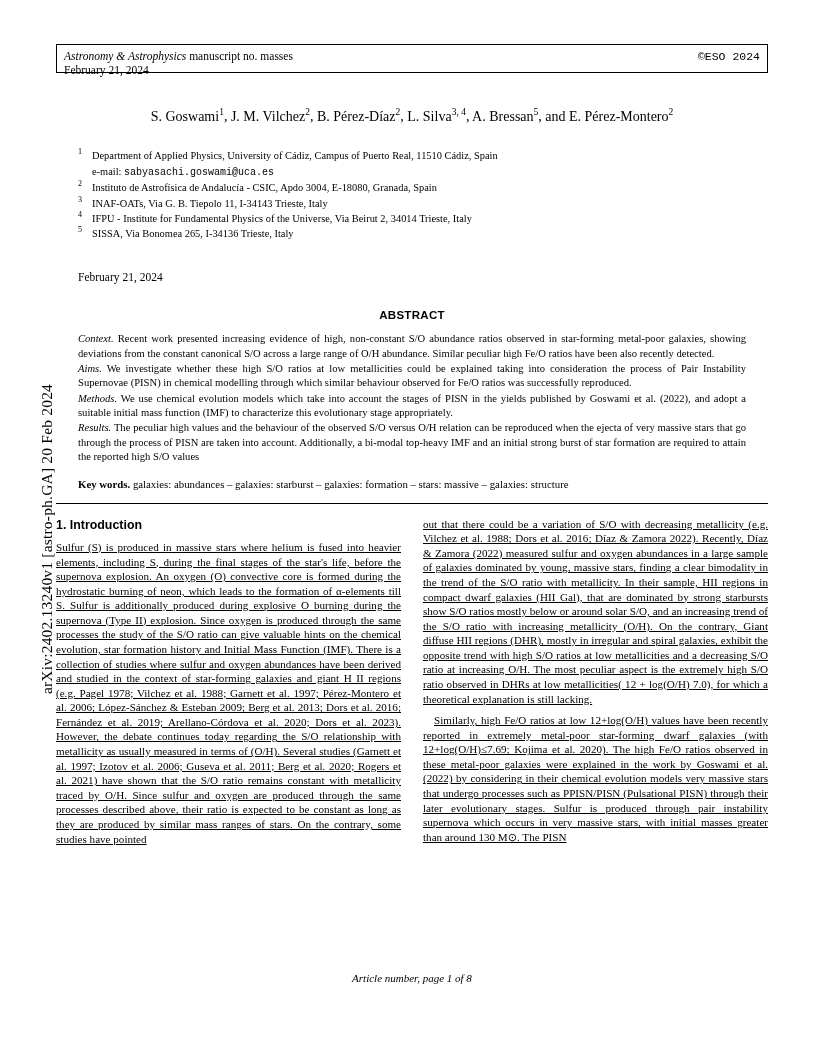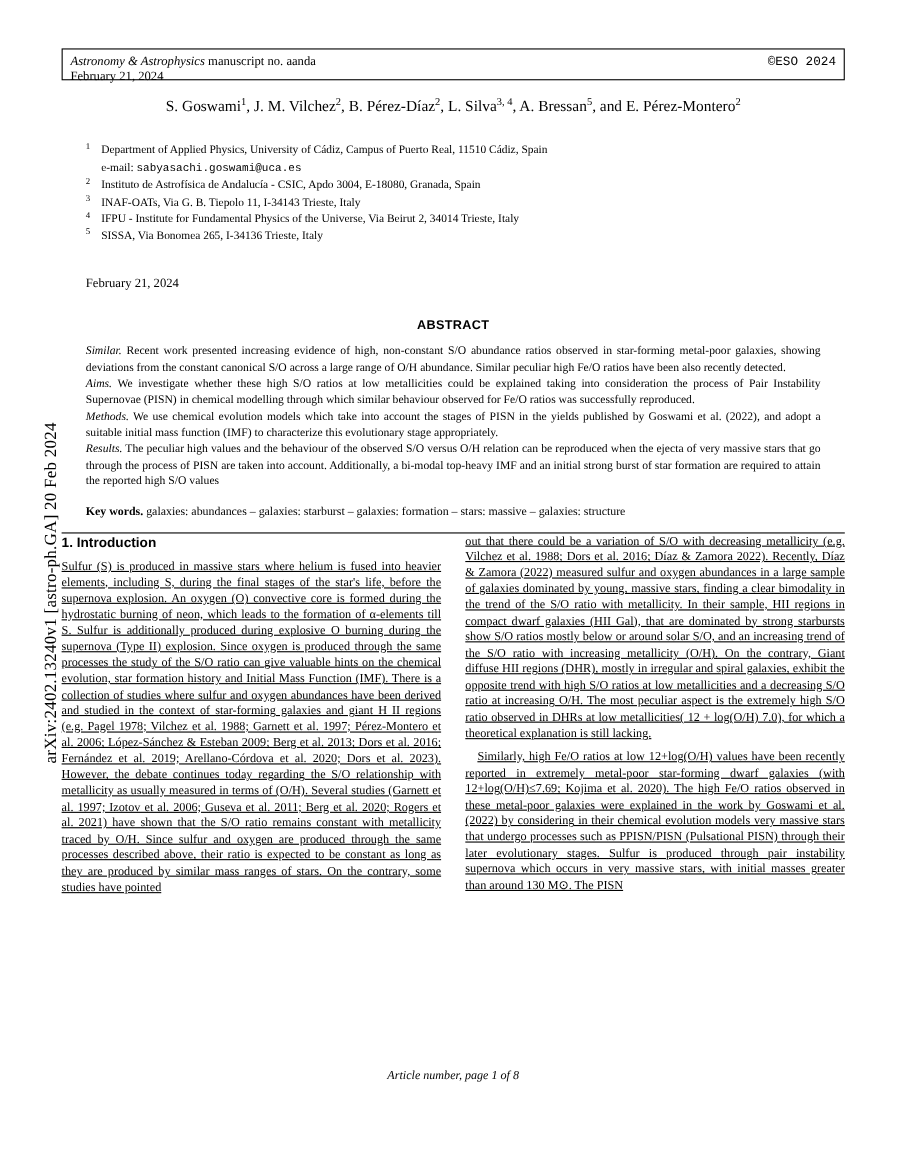--- a/index.html
+++ b/index.html
@@ -75,21 +75,21 @@
     font-weight: bold;
     font-size: 21.5px;
     line-height: 1.30;
     text-align: center;
     margin: 64px 22px 0 22px;
     letter-spacing: -0.1px;
   }
   .authors {
     text-align: center;
     font-size: 14px;
-    margin-top: 14px;
+    margin-top: 33px;
     line-height: 1.4;
   }
   .authors sup { font-size: 9.5px; vertical-align: super; }
   .affils {
     margin-top: 22px;
     font-size: 10.4px;
     line-height: 1.47;
     padding-left: 22px;
   }
   .affil-row {
@@ -139,20 +139,21 @@
     line-height: 1.35;
   }
   .keywords b { font-weight: bold; }
   .rule {
     margin: 11px 0 0 0;
     border: none;
     border-top: 1px solid #000;
     height: 0;
   }
   .columns {
+    margin-top: 13px;
     display: flex;
     gap: 22px;
   }
   .col {
     width: 345px;
     font-size: 11.1px;
     line-height: 1.315;
     text-align: justify;
     hyphens: auto;
   }
@@ -177,21 +178,21 @@
 </head>
 <body>
 
 <div class="page">
 
   <div class="arxiv-stamp">arXiv:2402.13240v1  [astro-ph.GA]  20 Feb 2024</div>
 
   <div class="content">
 
     <div class="headbox">
-      <span class="hl-left"><i>Astronomy &amp; Astrophysics</i> <span>manuscript no. aanda</span></span>
+      <span class="hl-left"><i>Astronomy &amp; Astrophysics</i> <span>manuscript no. masses</span></span>
       <span class="hl-right">©ESO 2024</span>
       <span class="hl-date">February 21, 2024</span>
     </div>
 
 
     <div class="authors">
       S. Goswami<sup>1</sup>, J. M. Vilchez<sup>2</sup>, B. Pérez-Díaz<sup>2</sup>, L. Silva<sup>3, 4</sup>, A. Bressan<sup>5</sup>, and E. Pérez-Montero<sup>2</sup>
     </div>
 
     <div class="affils">
@@ -219,21 +220,21 @@
         <span class="num">5</span>
         <span>SISSA, Via Bonomea 265, I-34136 Trieste, Italy</span>
       </div>
     </div>
 
     <div class="recdate">February 21, 2024</div>
 
     <div class="abstract-head">ABSTRACT</div>
 
     <div class="abstract">
-      <p><i>Similar.</i><span> Recent work presented increasing evidence of high, non-constant S/O abundance ratios observed in star-forming metal-poor galaxies, showing deviations from the constant canonical S/O across a large range of O/H abundance. Similar peculiar high Fe/O ratios have been also recently detected.</span></p>
+      <p><i>Context.</i><span> Recent work presented increasing evidence of high, non-constant S/O abundance ratios observed in star-forming metal-poor galaxies, showing deviations from the constant canonical S/O across a large range of O/H abundance. Similar peculiar high Fe/O ratios have been also recently detected.</span></p>
       <p><i>Aims.</i><span> We investigate whether these high S/O ratios at low metallicities could be explained taking into consideration the process of Pair Instability Supernovae (PISN) in chemical modelling through which similar behaviour observed for Fe/O ratios was successfully reproduced.</span></p>
       <p><i>Methods.</i><span> We use chemical evolution models which take into account the stages of PISN in the yields published by Goswami et al. (2022), and adopt a suitable initial mass function (IMF) to characterize this evolutionary stage appropriately.</span></p>
       <p><i>Results.</i><span> The peculiar high values and the behaviour of the observed S/O versus O/H relation can be reproduced when the ejecta of very massive stars that go through the process of PISN are taken into account. Additionally, a bi-modal top-heavy IMF and an initial strong burst of star formation are required to attain the reported high S/O values</span></p>
     </div>
 
     <div class="keywords">
       <b>Key words.</b>
       <span>galaxies: abundances – galaxies: starburst – galaxies: formation – stars: massive – galaxies: structure</span>
     </div>
 

